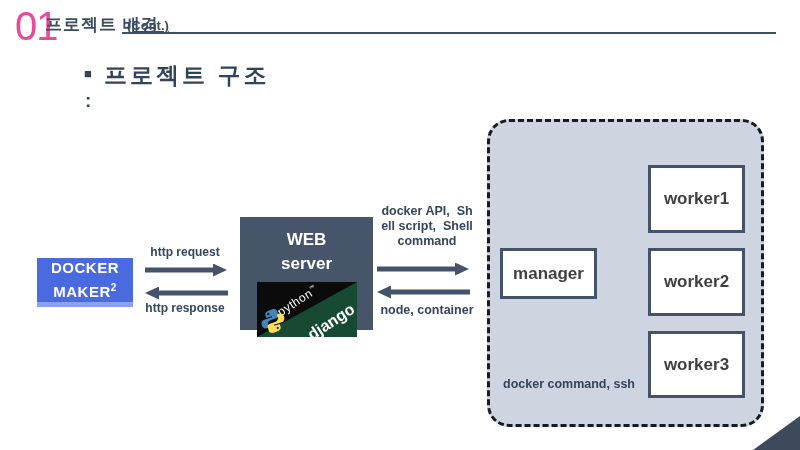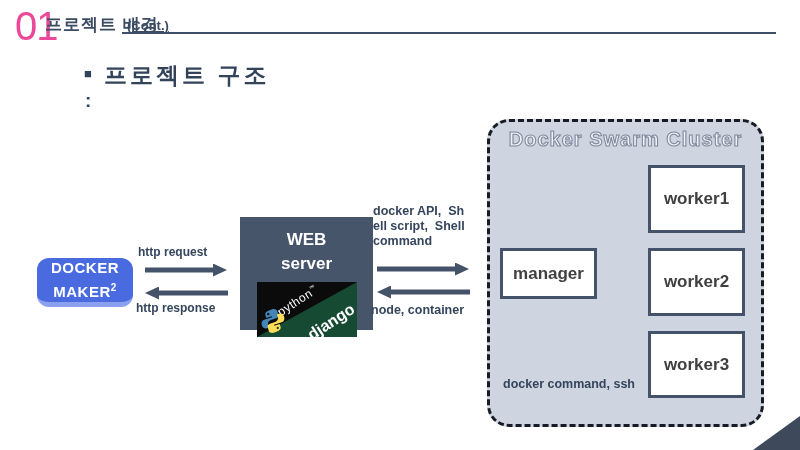--- a/index.html
+++ b/index.html
@@ -13,25 +13,25 @@
   .hdr-line{position:absolute;left:122px;top:32px;width:654px;border-top:2px solid #3d4f66;}
 
   
   .sub-bullet{position:absolute;left:84px;top:66px;font-size:13px;color:#32435a;}
   .sub-text{position:absolute;left:104px;top:60px;font-size:23px;font-weight:bold;letter-spacing:3px;color:#32435a;}
   .sub-colon{position:absolute;left:85px;top:90px;font-size:19px;font-weight:bold;color:#32435a;}
 
   
   .maker-box{position:absolute;left:37px;top:258px;width:96px;height:44px;background:#4a6be0;
              border-bottom:5px solid #8ba0ef;display:flex;flex-direction:column;align-items:center;justify-content:center;
-             color:#fff;font-weight:bold;font-size:15px;line-height:20px;letter-spacing:.5px;border-radius:12px;}
+             color:#fff;font-weight:bold;font-size:15px;line-height:20px;letter-spacing:.5px;}
   .maker-box sup{font-size:10px;}
 
   
-  .lbl{position:absolute;font-weight:bold;color:#34455c;}
+  .lbl{position:absolute;font-weight:bold;color:#34455c;text-align:center;}
   .lbl-http-req{left:138px;top:245px;width:94px;font-size:12px;}
   .lbl-http-res{left:136px;top:301px;width:98px;font-size:12px;}
   .lbl-api{left:373px;top:204px;width:108px;font-size:12.5px;line-height:15px;}
   .lbl-node{left:371px;top:303px;width:112px;font-size:12.5px;line-height:15px;}
   .lbl span{display:block;white-space:pre-wrap;}
 
   
   .web-box{position:absolute;left:240px;top:217px;width:133px;height:113px;background:#47556b;
            color:#fff;font-weight:bold;font-size:17px;text-align:center;line-height:24px;padding-top:11px;box-sizing:border-box;}
   .pd-logo{position:absolute;left:17px;top:65px;width:100px;height:55px;background:#0b0b0b;overflow:hidden;}
@@ -119,20 +119,19 @@
   <div class="lbl lbl-api">
     <span>docker API,  Sh</span>
     <span>ell script,  Shell</span>
     <span>command</span>
   </div>
   <div class="lbl lbl-node">
     <span>node, container</span>
   </div>
 
   <div class="cluster"></div>
-  <div class="cluster-title">Docker Swarm Cluster</div>
   <div class="node-box manager">manager</div>
   <div class="node-box worker1">worker1</div>
   <div class="node-box worker2">worker2</div>
   <div class="node-box worker3">worker3</div>
   <div class="lbl lbl-ssh">docker command, ssh</div>
 
 </div>
 
 </body></html>

